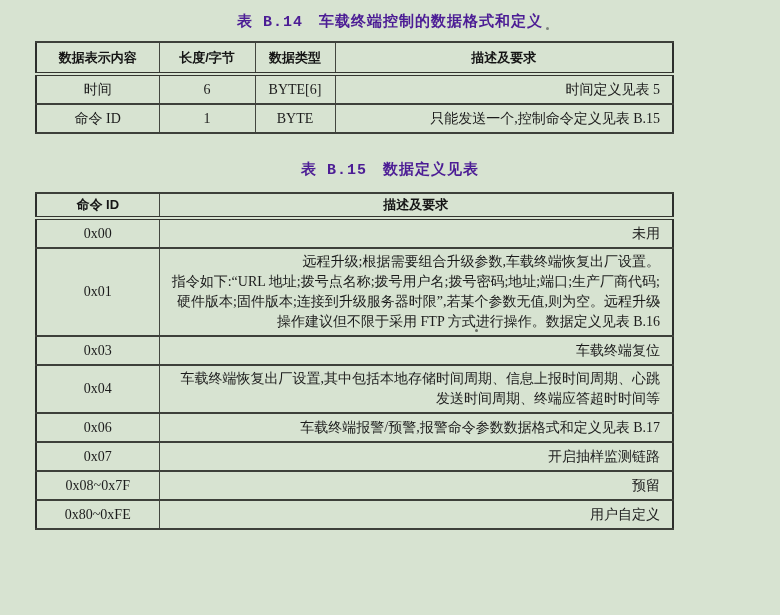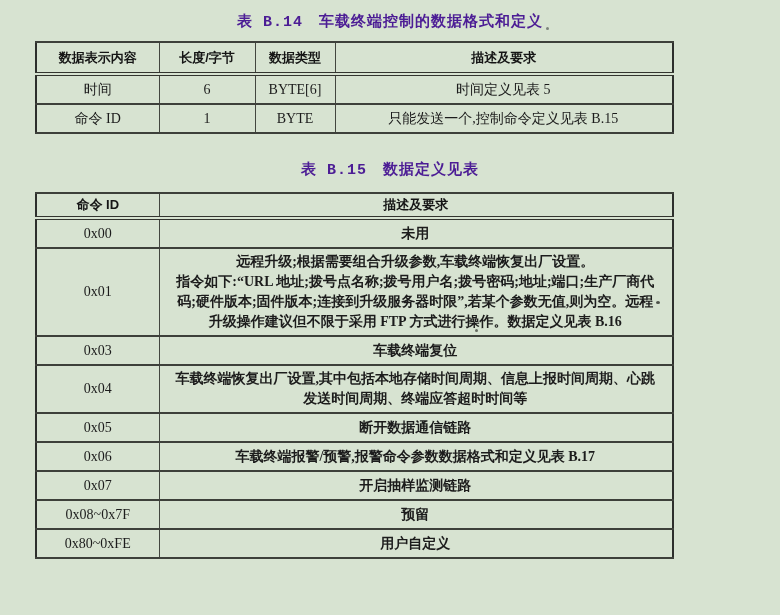--- a/index.html
+++ b/index.html
@@ -52,22 +52,22 @@
     font-size: 13px;
     text-align: center;
     border-bottom: 4px double #33352f;
     color: #151515;
   }
   .tbl-b14 thead th { padding: 4px 4px; height: 21px; }
   .tbl-b15 thead th { padding: 1px 4px; height: 19px; }
 
   .tbl td { padding: 3px 6px; height: 21px; }
   .tbl td.ctr { text-align: center; }
-  .tbl td.desc { text-align: center; padding: 3px 12px 3px 11px; }
-  .tbl td.desc p { margin: 0; padding: 0; font-weight: bold; }
+  .tbl td.desc { text-align: right; padding: 3px 12px 3px 11px; }
+  .tbl td.desc p { margin: 0; padding: 0; }
 
   .speck { position: absolute; border-radius: 50%; pointer-events: none; }
   .speck-1 { left: 546px; top: 27px;  width: 3px; height: 3px; background: #7c837a; }
   .speck-2 { left: 656px; top: 301px; width: 4px; height: 3px; background: #4c5148; }
   .speck-3 { left: 475px; top: 329px; width: 3px; height: 3px; background: #666c62; }
 </style>
 </head>
 <body>
 
 <div class="page">
@@ -142,26 +142,20 @@
             <p>车载终端复位</p>
           </td>
         </tr>
         <tr>
           <td class="ctr">0x04</td>
           <td class="desc">
             <p>车载终端恢复出厂设置,其中包括本地存储时间周期、信息上报时间周期、心跳发送时间周期、终端应答超时时间等</p>
           </td>
         </tr>
         <tr>
-          <td class="ctr">0x05</td>
-          <td class="desc">
-            <p>断开数据通信链路</p>
-          </td>
-        </tr>
-        <tr>
           <td class="ctr">0x06</td>
           <td class="desc">
             <p>车载终端报警/预警,报警命令参数数据格式和定义见表 B.17</p>
           </td>
         </tr>
         <tr>
           <td class="ctr">0x07</td>
           <td class="desc">
             <p>开启抽样监测链路</p>
           </td>

